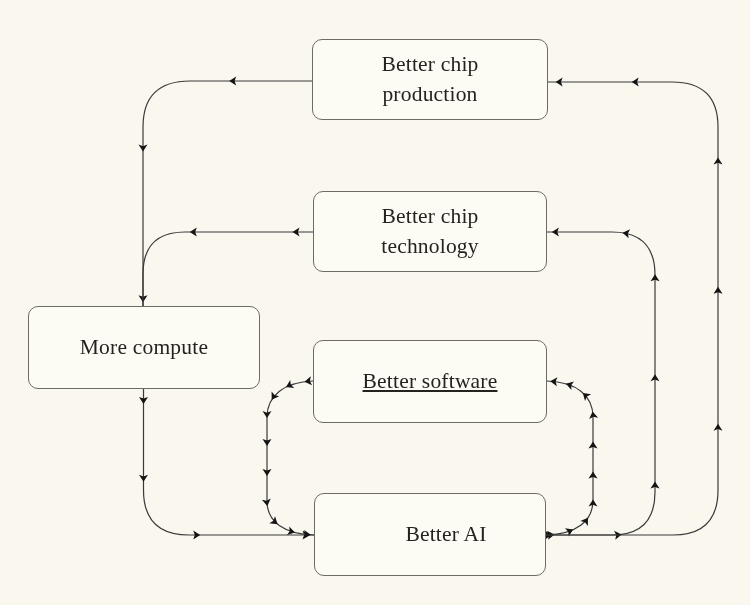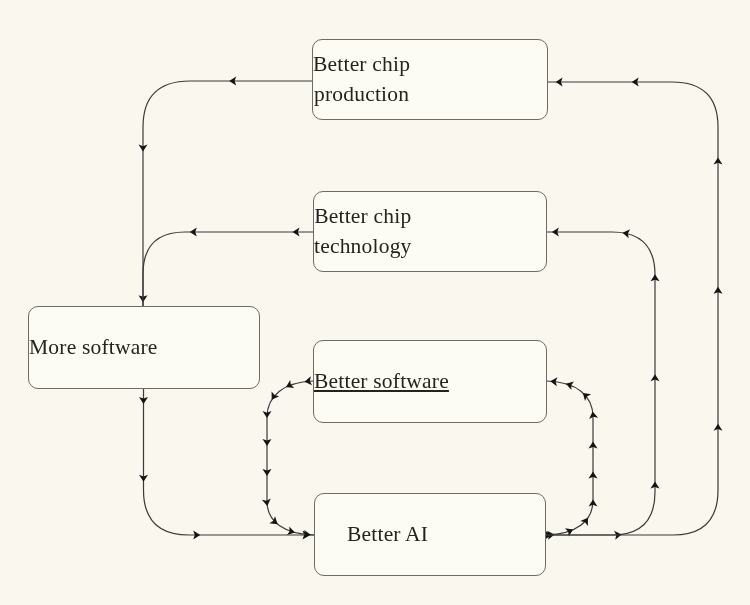--- a/index.html
+++ b/index.html
@@ -11,21 +11,21 @@
     width:750px;height:605px;position:relative;overflow:hidden;
     background:var(--bg);
     font-family:"Liberation Serif","DejaVu Serif",serif;
   }
   #edge-layer{position:absolute;left:0;top:0;width:750px;height:605px;}
   .node{
     position:absolute;box-sizing:border-box;
     background:var(--box-fill);
     border:1px solid var(--box-border);
     border-radius:10px;
-    display:flex;align-items:center;
+    display:flex;align-items:center;justify-content:center;
     text-align:center;
     color:var(--text);
     font-size:21.5px;line-height:1.36;letter-spacing:.2px;
   }
   .node-label{white-space:pre-line;}
   #node-better-chip-production{left:312px;top:39px;width:236px;height:81px;}
   #node-better-chip-technology{left:313px;top:191px;width:234px;height:81px;}
   #node-more-compute{left:28px;top:306px;width:232px;height:83px;}
   #node-better-software{left:313px;top:340px;width:234px;height:83px;text-decoration:underline;}
   #node-better-ai{left:314px;top:493px;width:232px;height:83px;padding-left:32px;}
@@ -104,21 +104,21 @@
   <span class="node-label">Better chip
 production</span>
 </div>
 
 <div class="node" id="node-better-chip-technology">
   <span class="node-label">Better chip
 technology</span>
 </div>
 
 <div class="node" id="node-more-compute">
-  <span class="node-label">More software</span>
+  <span class="node-label">More compute</span>
 </div>
 
 <div class="node" id="node-better-software">
   <span class="node-label">Better software</span>
 </div>
 
 <div class="node" id="node-better-ai">
   <span class="node-label">Better AI</span>
 </div>
 

